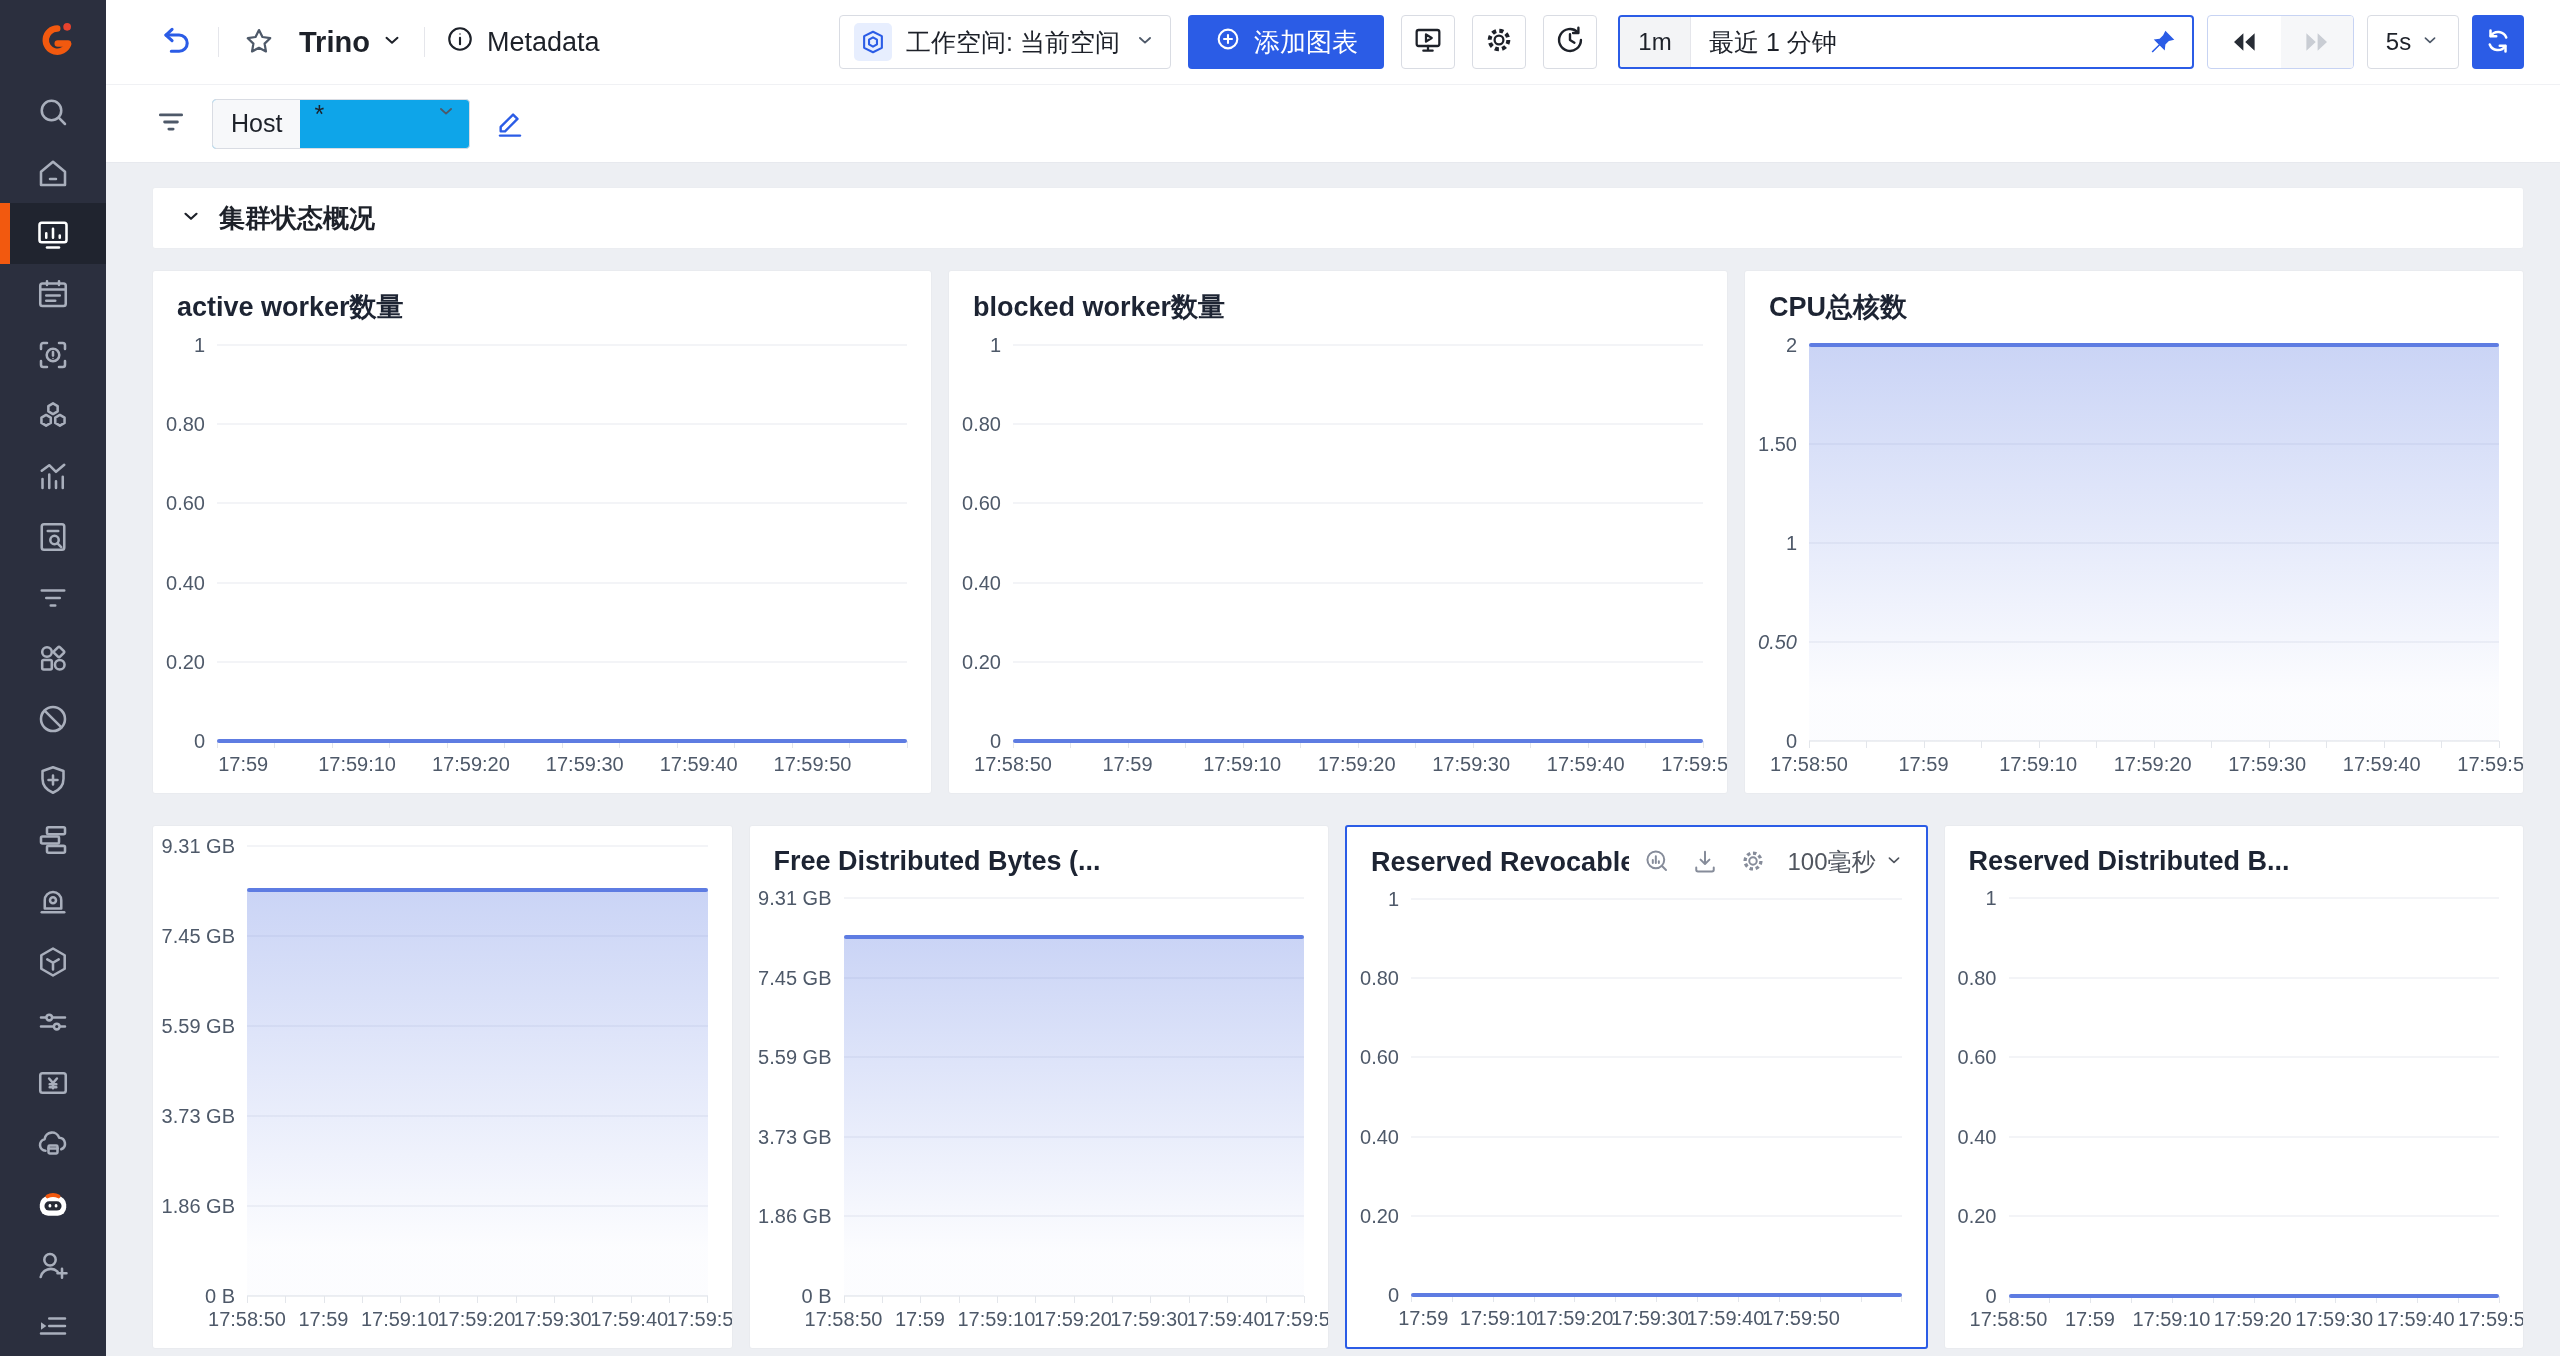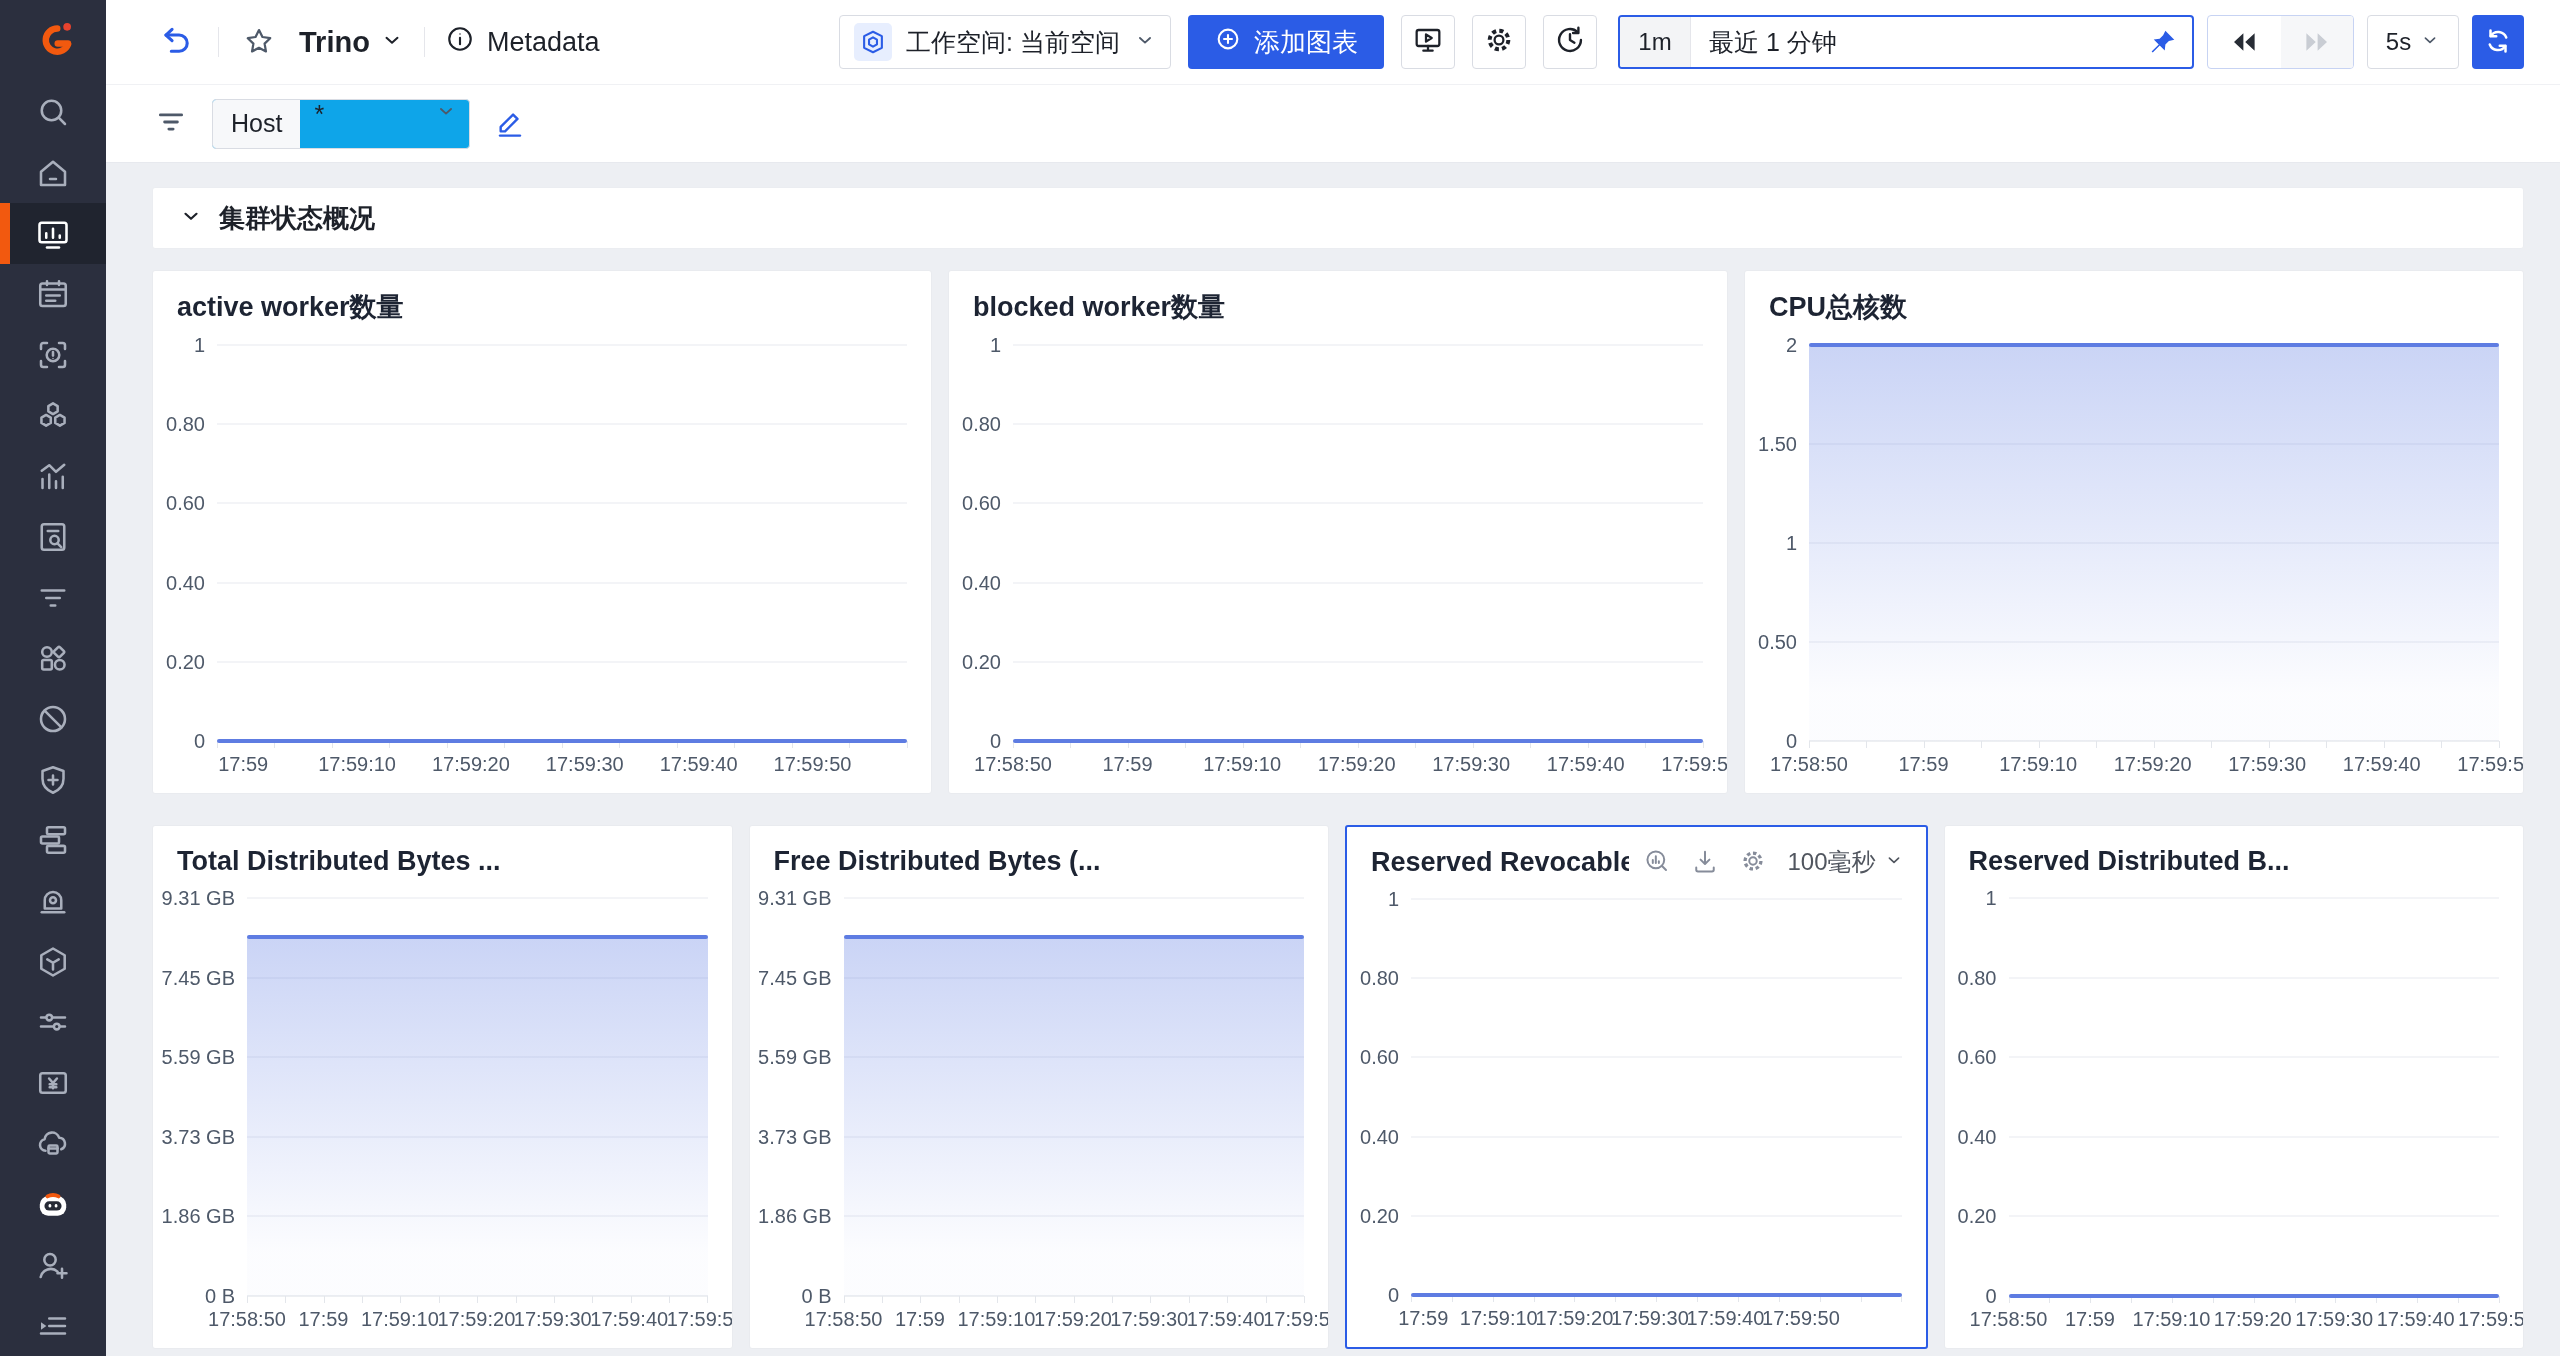--- a/index.html
+++ b/index.html
@@ -529,21 +529,21 @@
         </div>
         <div class="chart">
             <div class="plot" style="left: 64px;">
               <div class="grid" style="top: calc(0% - 1px);"></div>
               <span class="ylab" style="top: 0%;">2</span>
               <div class="grid" style="top: calc(25% - 1px);"></div>
               <span class="ylab" style="top: 25%;">1.50</span>
               <div class="grid" style="top: calc(50% - 1px);"></div>
               <span class="ylab" style="top: 50%;">1</span>
               <div class="grid" style="top: calc(75% - 1px);"></div>
-              <span class="ylab" style="top: 75%;">0.50</span>
+              <span class="ylab" style="top: 75%; font-style: italic;">0.50</span>
               <div class="grid base" style="top: calc(100% - 1px);"></div>
               <span class="ylab" style="top: 100%;">0</span>
               <div class="tick" style="left: 0%;"></div>
               <div class="tick" style="left: 8.333%;"></div>
               <div class="tick" style="left: 16.666%;"></div>
               <div class="tick" style="left: 24.999%;"></div>
               <div class="tick" style="left: 33.332%;"></div>
               <div class="tick" style="left: 41.665%;"></div>
               <div class="tick" style="left: 49.998%;"></div>
               <div class="tick" style="left: 58.331%;"></div>
@@ -561,23 +561,20 @@
               <span class="xlab" style="left: 66.4%;">17:59:30</span>
               <span class="xlab" style="left: 83%;">17:59:40</span>
               <span class="xlab" style="left: 99.6%;">17:59:50</span>
             </div>
           </div>
       </section>
     </div>
 
     <div class="row row2">
       <section class="card">
-        <div class="card-head">
-          <div class="card-title">Total Distributed Bytes ...</div>
-        </div>
         <div class="chart">
             <div class="plot" style="left: 94px;">
               <div class="grid" style="top: calc(0% - 1px);"></div>
               <span class="ylab" style="top: 0%;">9.31 GB</span>
               <div class="grid" style="top: calc(20% - 1px);"></div>
               <span class="ylab" style="top: 20%;">7.45 GB</span>
               <div class="grid" style="top: calc(40% - 1px);"></div>
               <span class="ylab" style="top: 40%;">5.59 GB</span>
               <div class="grid" style="top: calc(60% - 1px);"></div>
               <span class="ylab" style="top: 60%;">3.73 GB</span>

